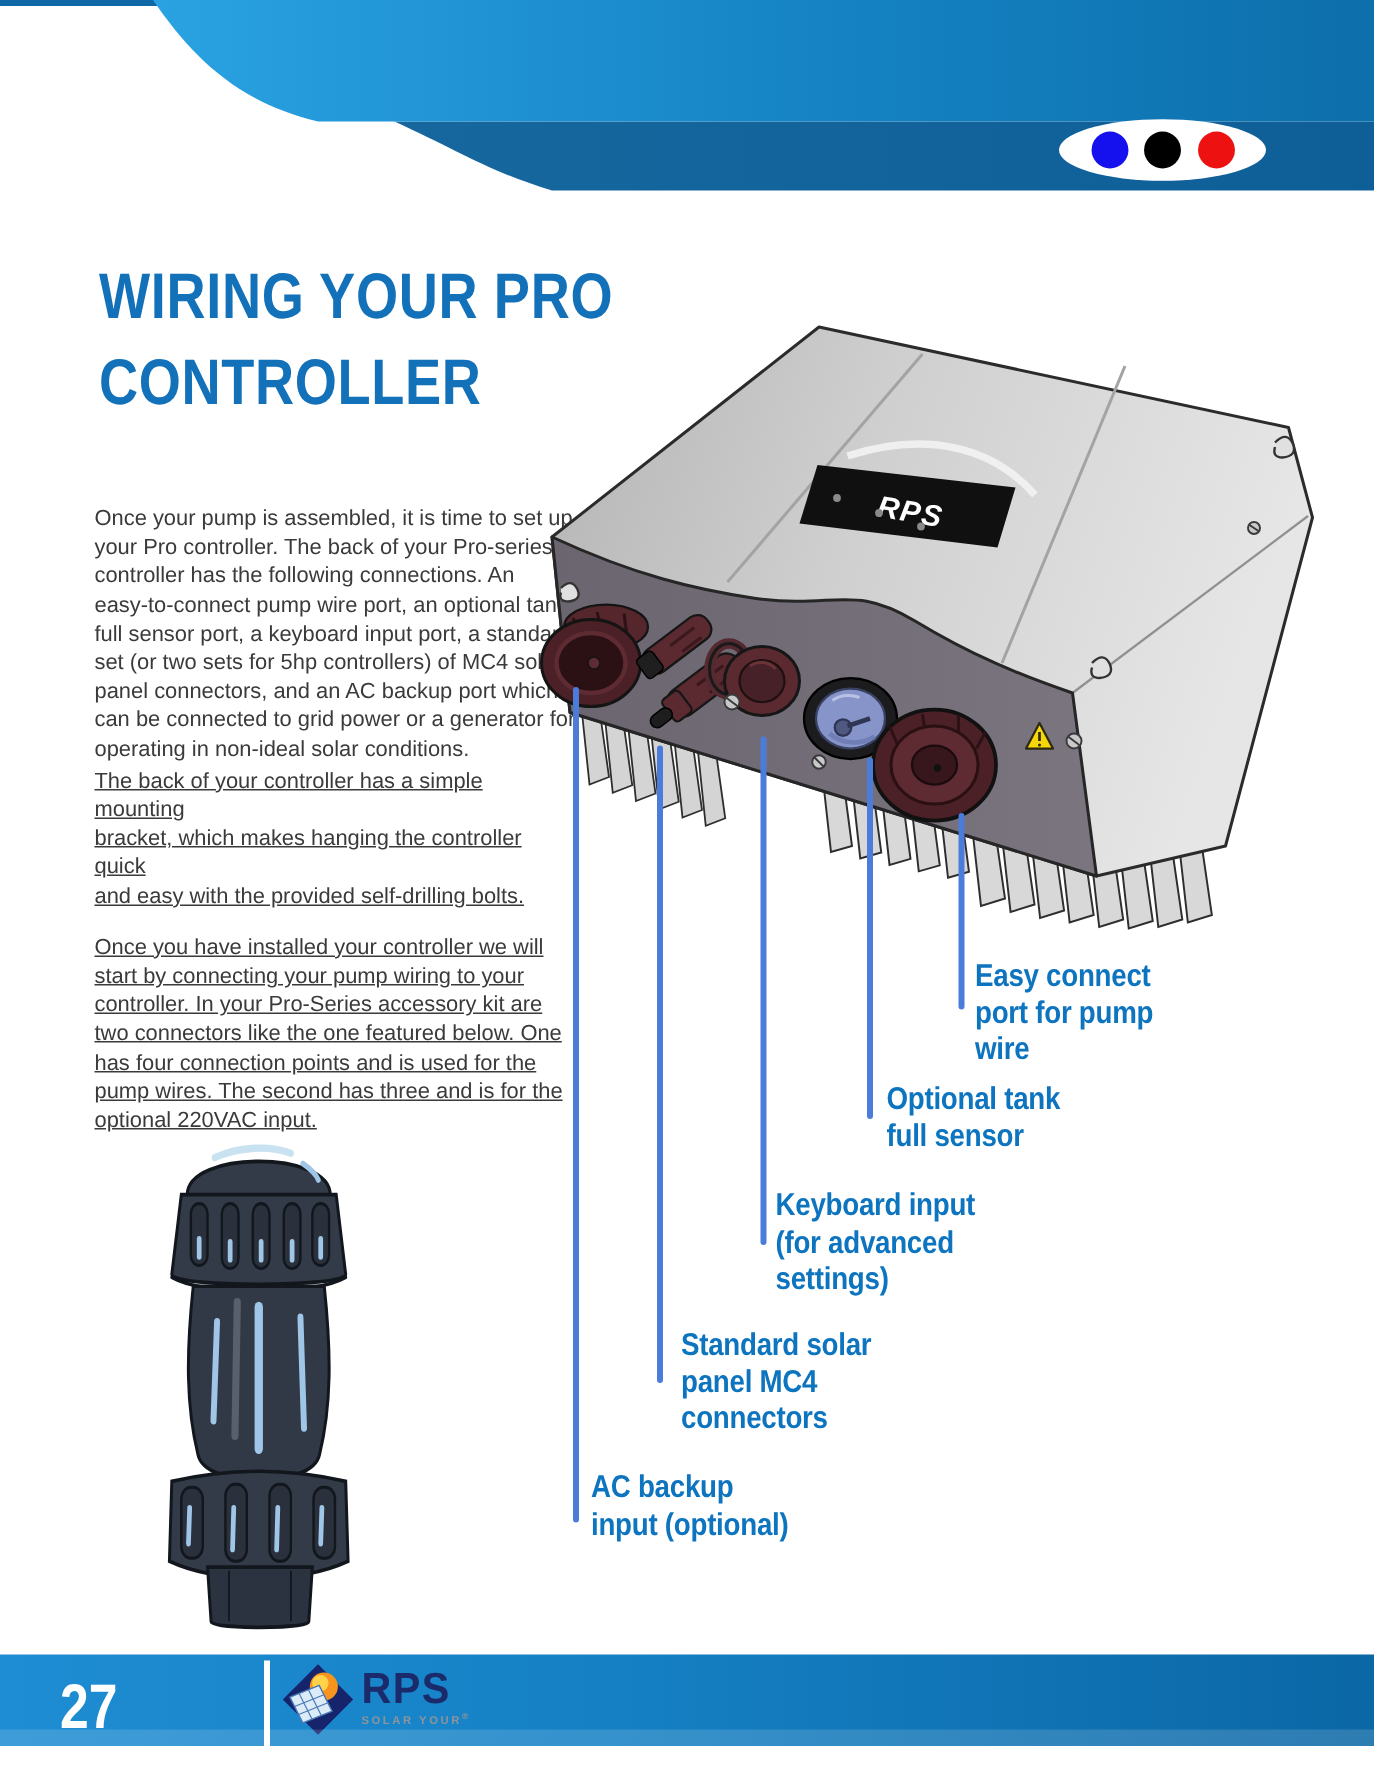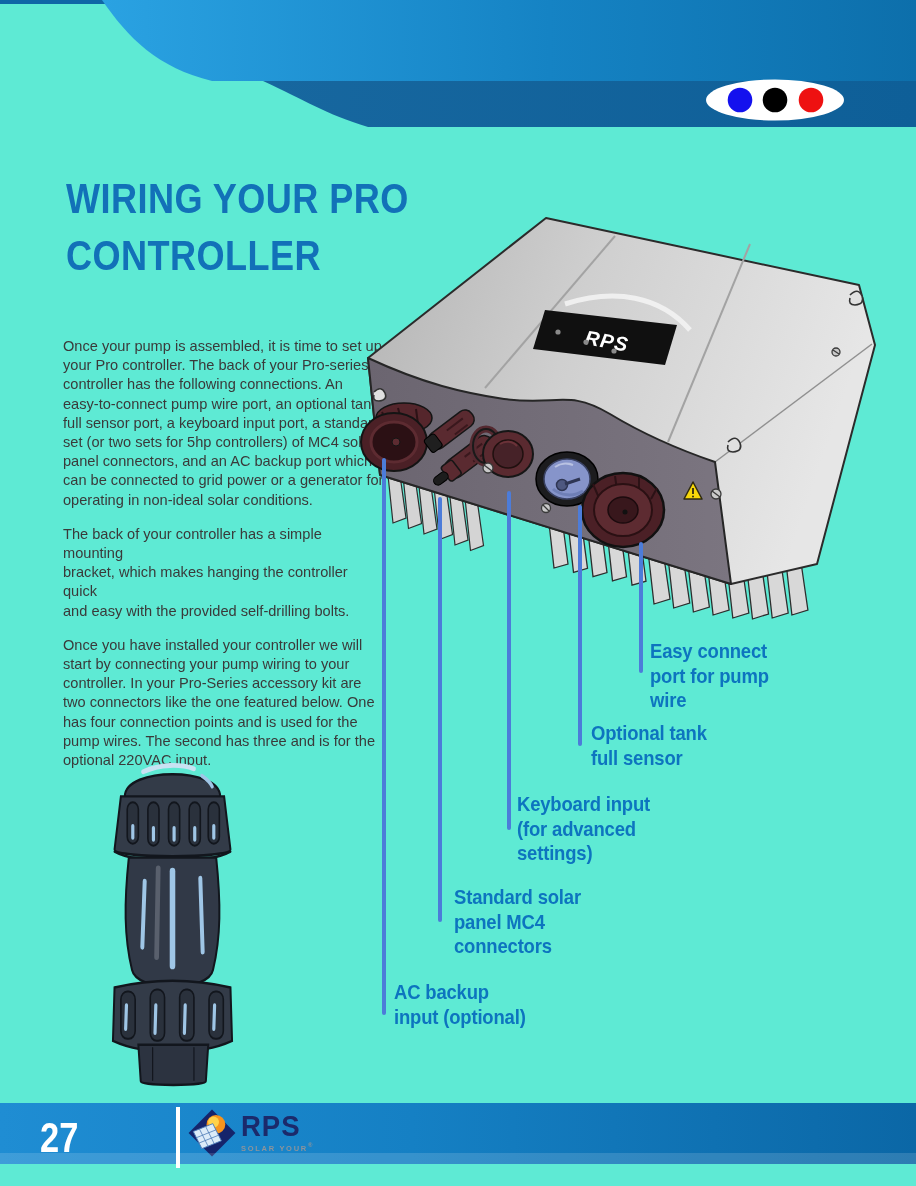--- a/index.html
+++ b/index.html
@@ -1,25 +1,25 @@
 <!DOCTYPE html>
 <html><head>
 <meta charset="utf-8">
 <style>
   html,body{margin:0;padding:0;background:#888;}
-  .page{position:relative;width:916px;height:1186px;background:#5eead4;overflow:hidden;
+  .page{position:relative;width:916px;height:1186px;background:#ffffff;overflow:hidden;
         font-family:"Liberation Sans",sans-serif;margin:0 auto;}
   .topline{position:absolute;left:0;top:0;width:916px;height:4px;background:#0f67a6;}
   .header-svg{position:absolute;left:0;top:0;}
   .title{position:absolute;left:66px;top:170px;font-size:43px;line-height:57px;font-weight:bold;
          color:#1271b8;transform:scaleX(.84);transform-origin:left top;white-space:nowrap;letter-spacing:.5px;}
   .bodytext{position:absolute;left:63px;top:337px;width:322px;font-size:14.6px;line-height:19.2px;color:#3a3a3a;}
   .bodytext p{margin:0;white-space:pre-line;}
-  .bodytext p.gap-sm{margin-top:15px;}
-  .bodytext p.gap-lg{margin-top:15px;}
+  .bodytext p.gap-sm{margin-top:2px;text-decoration:underline;}
+  .bodytext p.gap-lg{margin-top:15px;text-decoration:underline;}
   .controller-svg{position:absolute;left:360px;top:192px;}
   .connector-svg{position:absolute;left:105px;top:755px;}
   .leader{position:absolute;width:4px;background:#4c7cd9;border-radius:2px;}
   .callout{position:absolute;font-weight:bold;font-size:21px;line-height:24.5px;color:#0d74bf;
            white-space:pre-line;transform:scaleX(.88);transform-origin:left top;letter-spacing:-.2px;}
   .footer{position:absolute;left:0;top:1103px;width:916px;height:61px;
           background:linear-gradient(90deg,#1f8dd3 0%,#1580c4 45%,#0b67a6 100%);}
   .footer::after{content:"";position:absolute;left:0;bottom:0;width:100%;height:11px;background:rgba(255,255,255,.14);}
   .pagenum{position:absolute;left:40px;top:12px;font-size:42px;line-height:46px;font-weight:bold;color:#ffffff;
            transform:scaleX(.82);transform-origin:left top;}

